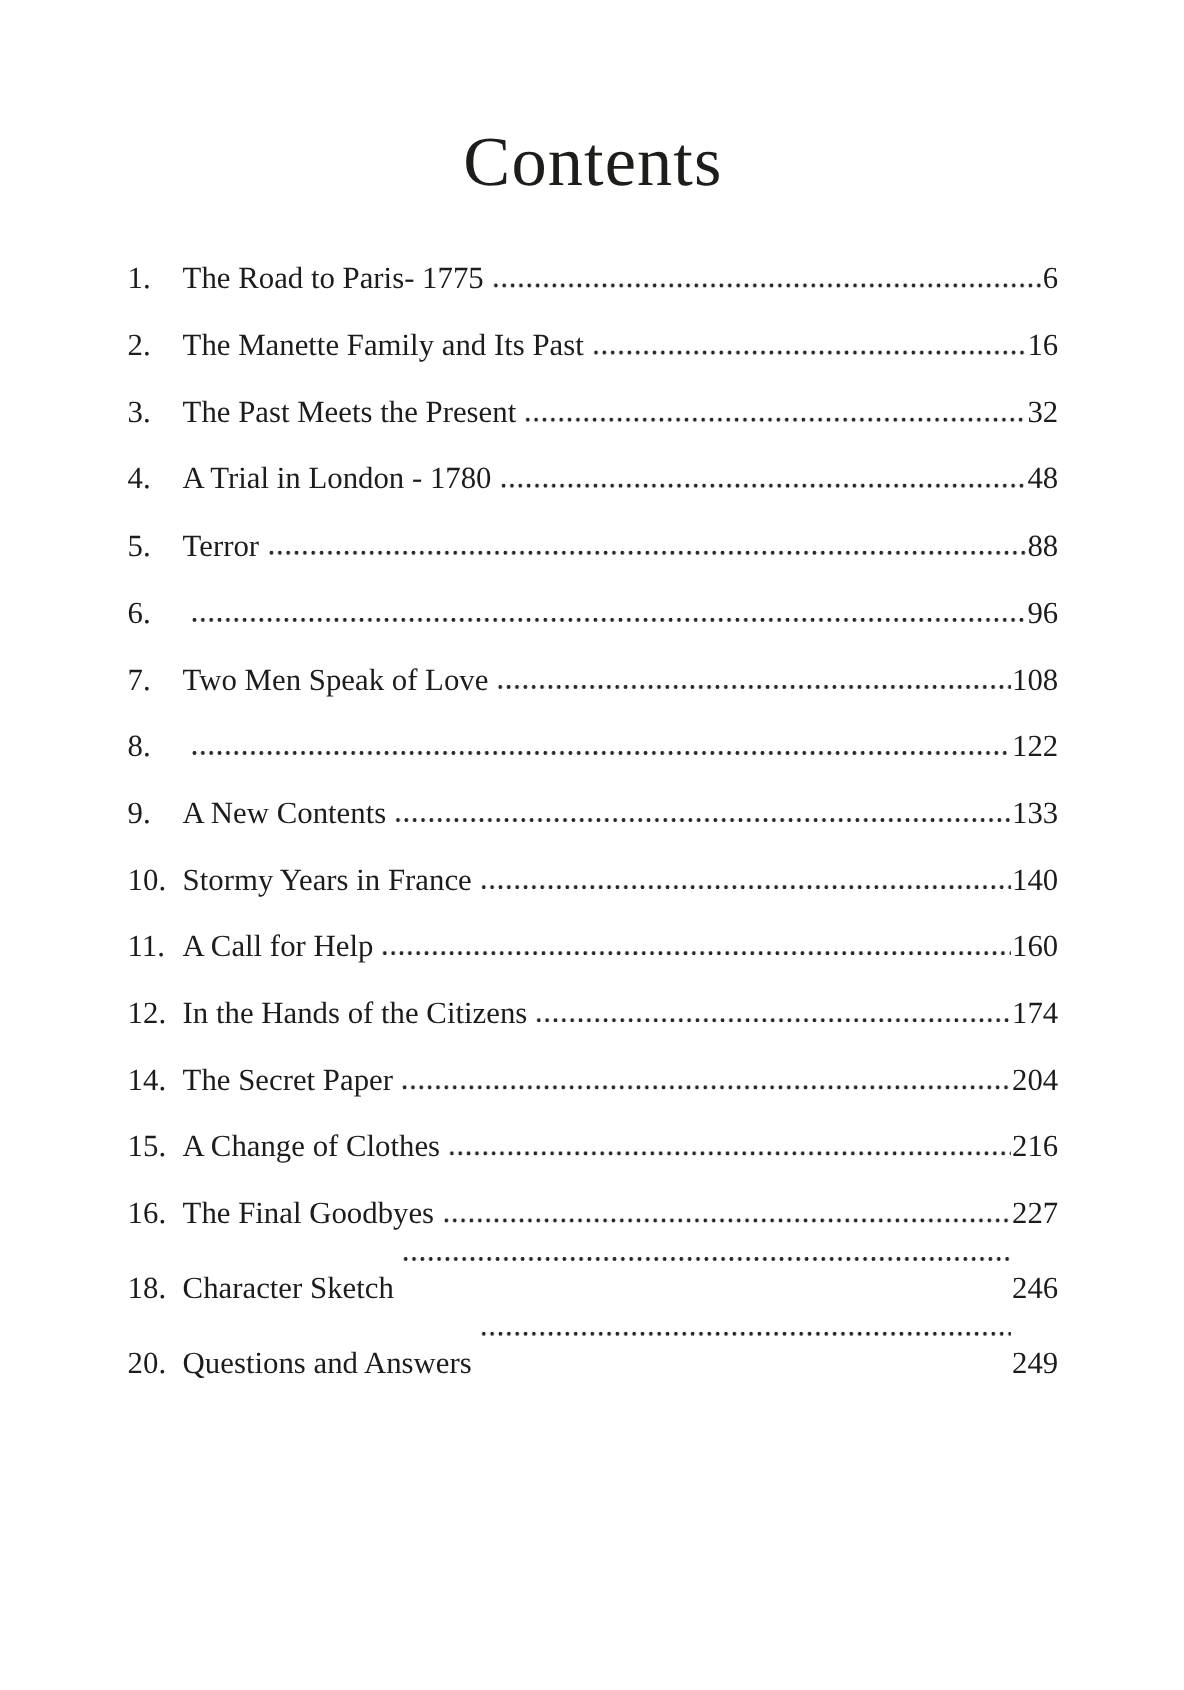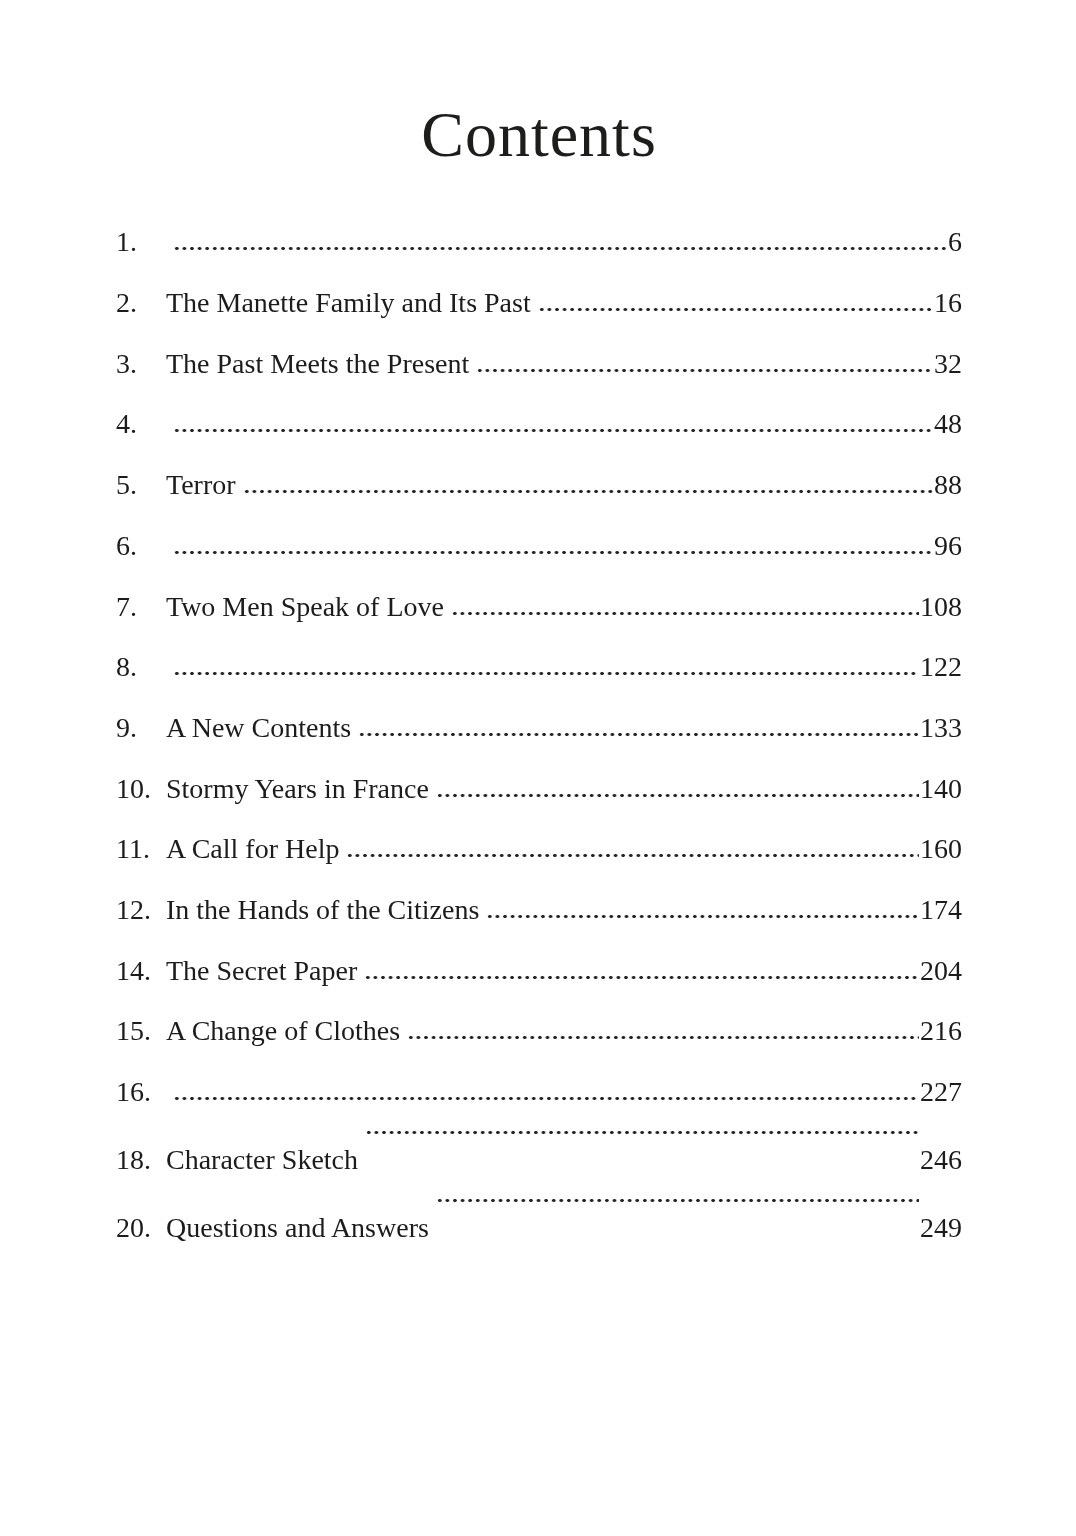--- a/index.html
+++ b/index.html
@@ -15,21 +15,21 @@
     overflow: hidden;
   }
   .page {
     box-sizing: border-box;
     width: 1076px;
     height: 1536px;
     padding: 100px 114px 40px 116px;
     background: #ffffff;
   }
   .page-title {
-    margin: 0;
+    margin: 12px;
     font-size: 64px;
     font-weight: 400;
     line-height: 1.1;
     text-align: center;
     letter-spacing: 1px;
     color: #1d1d1b;
   }
   .toc {
     list-style: none;
     margin: 42px 0 0 0;
@@ -72,40 +72,42 @@
 </style>
 </head>
 <body>
 
 <div class="page">
   <h1 class="page-title">Contents</h1>
 
   <ol class="toc" id="toc-list">
   <li class="toc-row">
     <span class="toc-num">1.</span>
+    <span class="toc-title">The Road to Paris- 1775</span>
     <span class="toc-leader"></span>
     <span class="toc-page">6</span>
   </li>
 
   <li class="toc-row">
     <span class="toc-num">2.</span>
     <span class="toc-title">The Manette Family and Its Past</span>
     <span class="toc-leader"></span>
     <span class="toc-page">16</span>
   </li>
 
   <li class="toc-row">
     <span class="toc-num">3.</span>
     <span class="toc-title">The Past Meets the Present</span>
     <span class="toc-leader"></span>
     <span class="toc-page">32</span>
   </li>
 
   <li class="toc-row">
     <span class="toc-num">4.</span>
+    <span class="toc-title">A Trial in London - 1780</span>
     <span class="toc-leader"></span>
     <span class="toc-page">48</span>
   </li>
 
   <li class="toc-row">
     <span class="toc-num">5.</span>
     <span class="toc-title">Terror</span>
     <span class="toc-leader"></span>
     <span class="toc-page">88</span>
   </li>
@@ -167,20 +169,21 @@
 
   <li class="toc-row">
     <span class="toc-num">15.</span>
     <span class="toc-title">A Change of Clothes</span>
     <span class="toc-leader"></span>
     <span class="toc-page">216</span>
   </li>
 
   <li class="toc-row">
     <span class="toc-num">16.</span>
+    <span class="toc-title">The Final Goodbyes</span>
     <span class="toc-leader"></span>
     <span class="toc-page">227</span>
   </li>
 
 
   <li class="toc-row">
     <span class="toc-num">18.</span>
     <span class="toc-title">Character Sketch</span>
     <span class="toc-leader"></span>
     <span class="toc-page">246</span>

